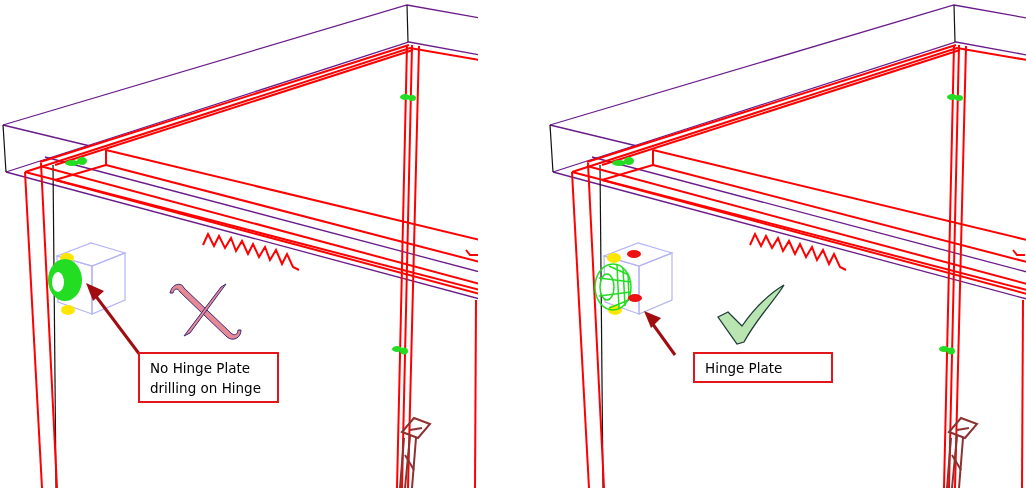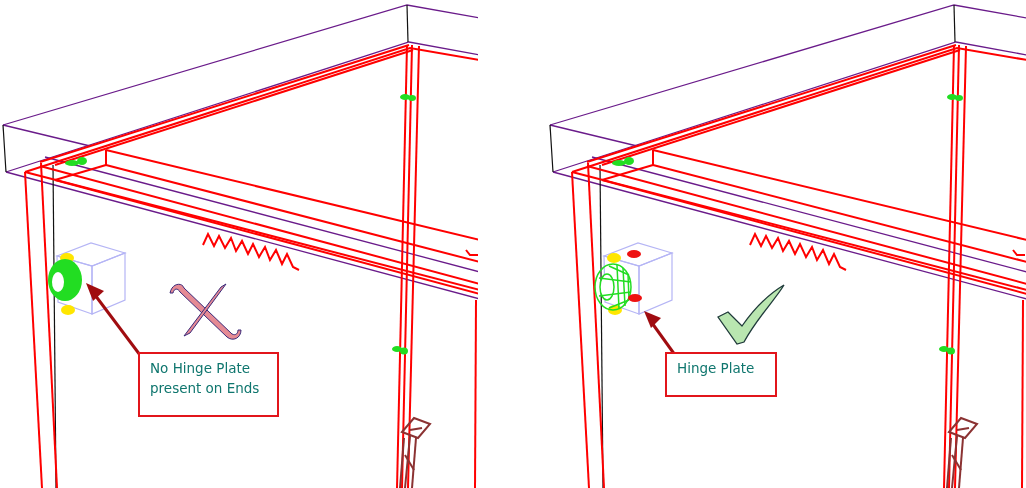--- a/index.html
+++ b/index.html
@@ -1,22 +1,22 @@
 <!DOCTYPE html>
 <html><head>
 <meta charset="utf-8">
 <style>
   html, body { margin: 0; padding: 0; background: #ffffff; }
   body { width: 1026px; height: 488px; position: relative; overflow: hidden; font-family: "DejaVu Sans", sans-serif; }
   .panel { position: absolute; top: 0; height: 488px; overflow: hidden; background: #fff; }
   .panel svg { position: absolute; left: 0; top: 0; }
   .callout {
     position: absolute; box-sizing: border-box; border: 2px solid #e2151b; background: #fff;
-    color: #0f766e; font-family: "DejaVu Sans", sans-serif; font-size: 13.5px; line-height: 20px;
-    padding: 4px 10px 17px 10px; white-space: nowrap;
+    color: #000000; font-family: "DejaVu Sans", sans-serif; font-size: 13.5px; line-height: 20px;
+    padding: 4px 10px 3px 10px; white-space: nowrap;
   }
   .callout span { display: block; }
 </style>
 </head>
 <body>
 
 <svg width="0" height="0" style="position:absolute">
   <defs>
 
     <g id="cabinet">
@@ -104,21 +104,21 @@
       <polygon points="86,283 104,291 93,301" fill="#a00c10"></polygon>
     </g>
 
     <g stroke="#3a2a7a" stroke-width="1" fill="#e58a94">
       <path d="M170,293 C172,283 182,282 184,288 L232,334 C236,336 238,333 238,330 L241,330 C241,338 233,342 227,337 L180,292 C178,288 174,288 173,293 Z"></path>
       <path d="M221,287 L226,284 L190,333 L184,336 Z"></path>
     </g>
   </svg>
   <div class="callout" style="left:138px; top:352px; width:141px;">
     <span>No Hinge Plate</span>
-    <span>present on Ends</span>
+    <span>drilling on Hinge</span>
   </div>
 </div>
 
 <div class="panel" style="left:547px; width:479px;">
   <svg width="479" height="488" viewBox="0 0 479 488">
     <use href="#cabinet"></use>
 
     <g fill="none" stroke="#22dd22" stroke-width="1.5">
       <ellipse cx="66" cy="287" rx="18" ry="23"></ellipse>
       <ellipse cx="60" cy="287" rx="7" ry="13" fill="#ffffff"></ellipse>
@@ -133,16 +133,16 @@
 
     <g>
       <line x1="128" y1="355" x2="105" y2="323" stroke="#a00c10" stroke-width="3"></line>
       <polygon points="97,311 114,318 104,328" fill="#a00c10"></polygon>
     </g>
 
     <g>
       <path d="M171,317 L181,312 L195,326 C207,309 220,295 237,285 C228,300 210,318 197,342 L190,344 Z" fill="#b9e6b0" stroke="#1f3a3a" stroke-width="1.3"></path>
     </g>
   </svg>
-  <div class="callout" style="left:118px; top:352px; width:112px;">
+  <div class="callout" style="left:146px; top:352px; width:140px;">
     <span>Hinge Plate</span>
   </div>
 </div>
 
 </body></html>

